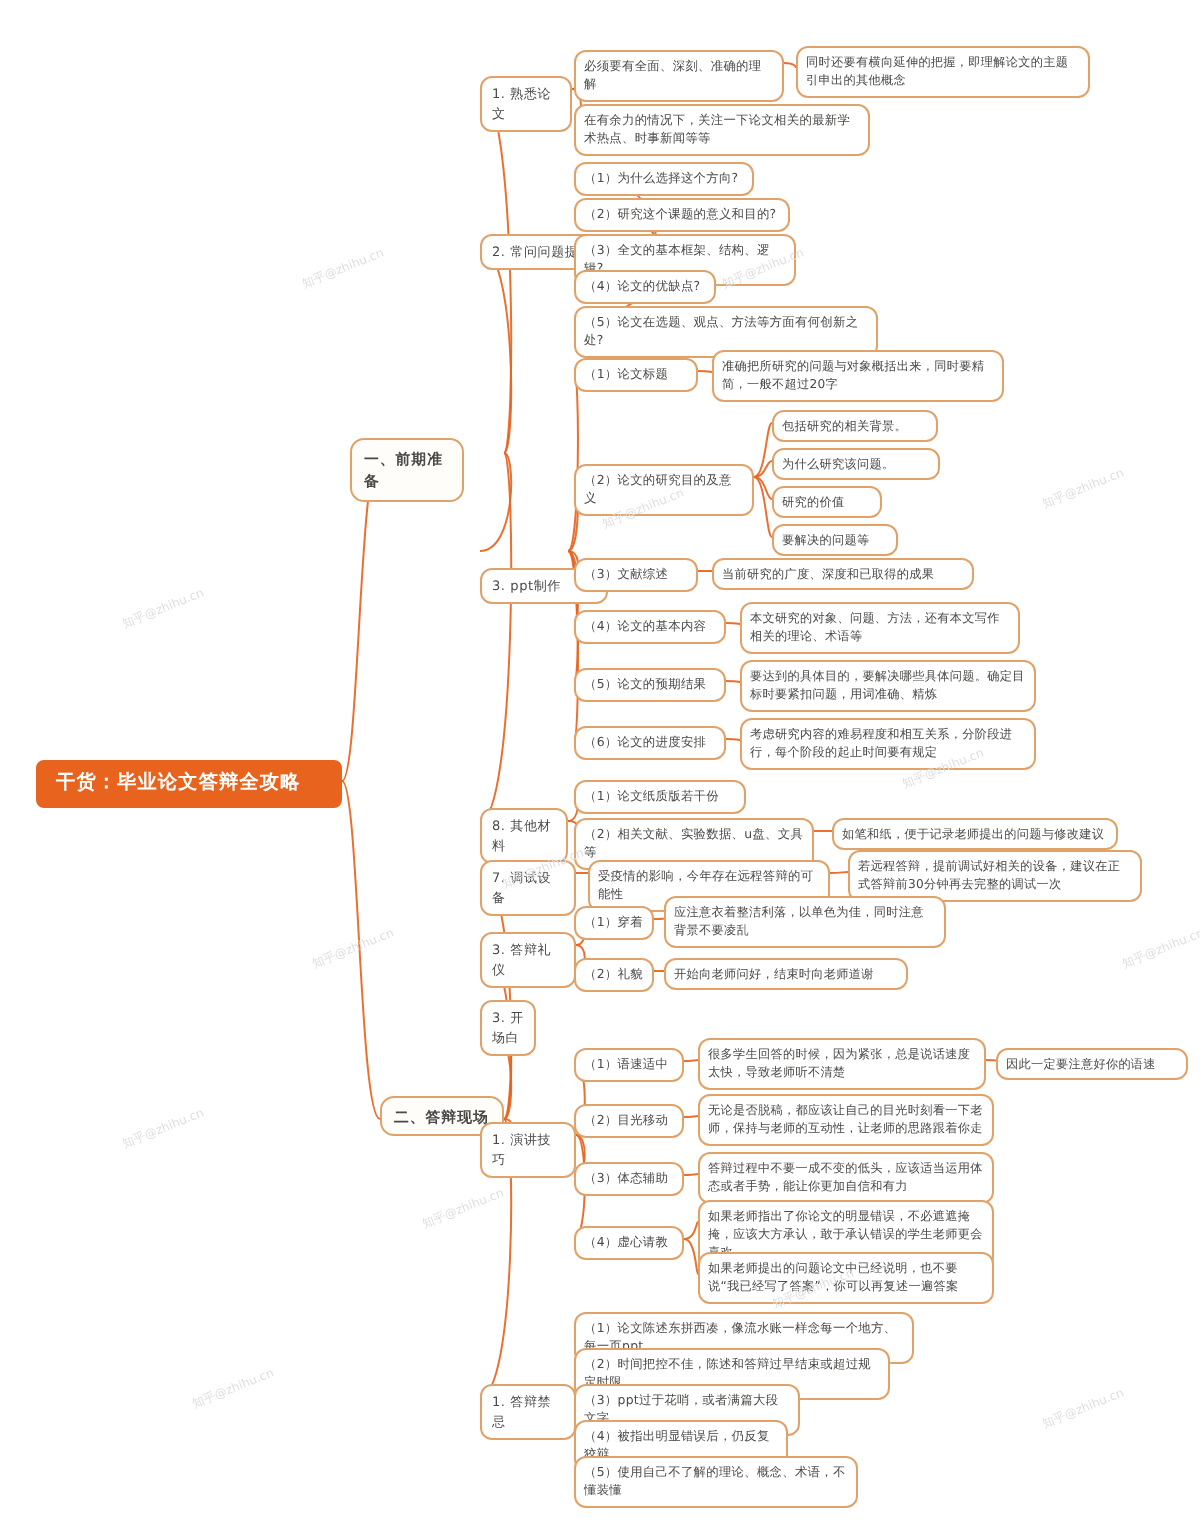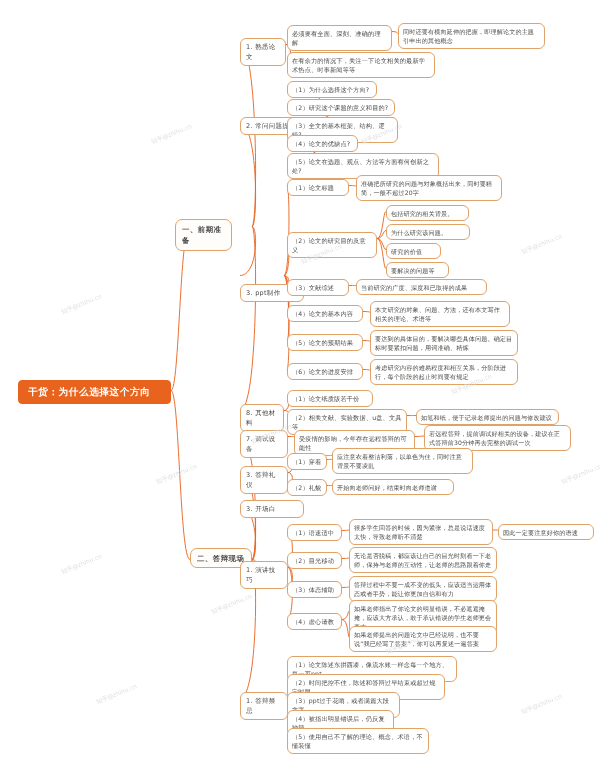--- a/index.html
+++ b/index.html
@@ -123,21 +123,21 @@
       <path d="M 342 619.5 C 348 619.5, 348 611, 349 611" fill="none" stroke="#e8641e" stroke-width="1" opacity="0.92"></path>
       <path d="M 342 619.5 C 348 619.5, 348 637, 349 637" fill="none" stroke="#e8641e" stroke-width="1" opacity="0.92"></path>
       <path d="M 252 559.5 C 258 559.5, 258 698.5, 240 698.5" fill="none" stroke="#e8641e" stroke-width="1" opacity="0.92"></path>
       <path d="M 288 698.5 C 294 698.5, 294 662.5, 287 662.5" fill="none" stroke="#e8641e" stroke-width="1" opacity="0.92"></path>
       <path d="M 288 698.5 C 294 698.5, 294 680.5, 287 680.5" fill="none" stroke="#e8641e" stroke-width="1" opacity="0.92"></path>
       <path d="M 288 698.5 C 294 698.5, 294 698.5, 287 698.5" fill="none" stroke="#e8641e" stroke-width="1" opacity="0.92"></path>
       <path d="M 288 698.5 C 294 698.5, 294 716.5, 287 716.5" fill="none" stroke="#e8641e" stroke-width="1" opacity="0.92"></path>
       <path d="M 288 698.5 C 294 698.5, 294 734.5, 287 734.5" fill="none" stroke="#e8641e" stroke-width="1" opacity="0.92"></path>
     </svg>
   <div id="nodes">
-      <div class="node root" style="left: 18px; top: 380px; width: 153px;">干货：为什么选择这个方向</div>
+      <div class="node root" style="left: 18px; top: 380px; width: 153px;">干货：毕业论文答辩全攻略</div>
       <div class="node lvl1" style="left: 175px; top: 219px; width: 57px; min-height: 15px;">一、前期准备</div>
       <div class="node lvl2" style="left: 240px; top: 38px; width: 46px; min-height: 13px;">1. 熟悉论文</div>
       <div class="node lvl3" style="left: 287px; top: 25px; width: 105px; min-height: 13px;">必须要有全面、深刻、准确的理解</div>
       <div class="node lvl4" style="left: 398px; top: 23px; width: 147px; min-height: 22px;">同时还要有横向延伸的把握，即理解论文的主题引申出的其他概念</div>
       <div class="node lvl3" style="left: 287px; top: 52px; width: 148px; min-height: 22px;">在有余力的情况下，关注一下论文相关的最新学术热点、时事新闻等等</div>
       <div class="node lvl2" style="left: 240px; top: 117px; width: 85px; min-height: 13px;">2. 常问问题提前准备</div>
       <div class="node lvl3" style="left: 287px; top: 81px; width: 90px; min-height: 13px;">（1）为什么选择这个方向?</div>
       <div class="node lvl3" style="left: 287px; top: 99px; width: 108px; min-height: 13px;">（2）研究这个课题的意义和目的?</div>
       <div class="node lvl3" style="left: 287px; top: 117px; width: 111px; min-height: 13px;">（3）全文的基本框架、结构、逻辑?</div>
       <div class="node lvl3" style="left: 287px; top: 135px; width: 71px; min-height: 13px;">（4）论文的优缺点?</div>
@@ -164,21 +164,21 @@
       <div class="node lvl4" style="left: 416px; top: 409px; width: 143px; min-height: 13px;">如笔和纸，便于记录老师提出的问题与修改建议</div>
       <div class="node lvl1" style="left: 190px; top: 548px; width: 62px; min-height: 15px;">二、答辩现场</div>
       <div class="node lvl2" style="left: 240px; top: 430px; width: 48px; min-height: 13px;">7. 调试设备</div>
       <div class="node lvl3" style="left: 294px; top: 430px; width: 121px; min-height: 13px;">受疫情的影响，今年存在远程答辩的可能性</div>
       <div class="node lvl4" style="left: 424px; top: 425px; width: 147px; min-height: 22px;">若远程答辩，提前调试好相关的设备，建议在正式答辩前30分钟再去完整的调试一次</div>
       <div class="node lvl2" style="left: 240px; top: 466px; width: 48px; min-height: 13px;">3. 答辩礼仪</div>
       <div class="node lvl3" style="left: 287px; top: 453px; width: 40px; min-height: 13px;">（1）穿着</div>
       <div class="node lvl4" style="left: 332px; top: 448px; width: 141px; min-height: 22px;">应注意衣着整洁利落，以单色为佳，同时注意背景不要凌乱</div>
       <div class="node lvl3" style="left: 287px; top: 479px; width: 40px; min-height: 13px;">（2）礼貌</div>
       <div class="node lvl4" style="left: 332px; top: 479px; width: 122px; min-height: 13px;">开始向老师问好，结束时向老师道谢</div>
-      <div class="node lvl2" style="left: 240px; top: 500px; width: 64px; min-height: 13px;">3. 开场白</div>
+      <div class="node lvl2" style="left: 240px; top: 500px; width: 28px; min-height: 13px;">3. 开场白</div>
       <div class="node lvl2" style="left: 240px; top: 561px; width: 48px; min-height: 13px;">1. 演讲技巧</div>
       <div class="node lvl3" style="left: 287px; top: 524px; width: 55px; min-height: 13px;">（1）语速适中</div>
       <div class="node lvl4" style="left: 349px; top: 519px; width: 144px; min-height: 22px;">很多学生回答的时候，因为紧张，总是说话速度太快，导致老师听不清楚</div>
       <div class="node lvl4" style="left: 498px; top: 524px; width: 96px; min-height: 13px;">因此一定要注意好你的语速</div>
       <div class="node lvl3" style="left: 287px; top: 552px; width: 55px; min-height: 13px;">（2）目光移动</div>
       <div class="node lvl4" style="left: 349px; top: 547px; width: 148px; min-height: 22px;">无论是否脱稿，都应该让自己的目光时刻看一下老师，保持与老师的互动性，让老师的思路跟着你走</div>
       <div class="node lvl3" style="left: 287px; top: 581px; width: 55px; min-height: 13px;">（3）体态辅助</div>
       <div class="node lvl4" style="left: 349px; top: 576px; width: 148px; min-height: 22px;">答辩过程中不要一成不变的低头，应该适当运用体态或者手势，能让你更加自信和有力</div>
       <div class="node lvl3" style="left: 287px; top: 613px; width: 55px; min-height: 13px;">（4）虚心请教</div>
       <div class="node lvl4" style="left: 349px; top: 600px; width: 148px; min-height: 22px;">如果老师指出了你论文的明显错误，不必遮遮掩掩，应该大方承认，敢于承认错误的学生老师更会喜欢</div>

